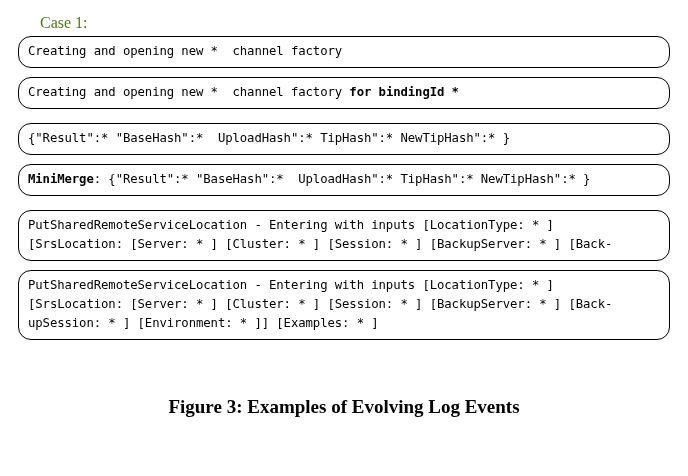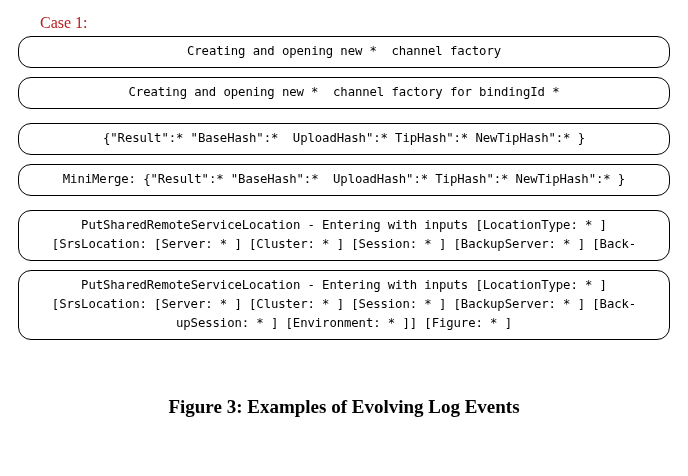--- a/index.html
+++ b/index.html
@@ -18,42 +18,41 @@
   .figure {
     position: absolute;
     left: 0; top: 0;
     width: 688px;
     height: 476px;
   }
   .case-label {
     font-family: "Liberation Serif", serif;
     font-size: 16px;
     line-height: 18px;
-    color: #b91c1c;
+    color: #4d7c0f;
     margin: 0 0 4px 40px;
   }
   .box {
     box-sizing: border-box;
     margin: 0 18px 0 18px;
     border: 1.6px solid #000000;
     border-radius: 13px;
     padding: 5px 9px 6px 9px;
     background: #ffffff;
-    text-align: center;
   }
   .box-line {
     font-family: "DejaVu Sans Mono", monospace;
     font-size: 12.3px;
     line-height: 19px;
     white-space: pre-wrap;
     color: #000000;
     letter-spacing: -0.1px;
   }
   .box-line b {
-    font-weight: normal;
+    font-weight: bold;
   }
   .gap-sm { height: 9px; }
   .gap-md { height: 14px; }
   .gap-lg { height: 18px; }
   .caption {
     text-align: center;
     font-family: "Liberation Serif", serif;
     font-weight: bold;
     font-size: 19px;
     line-height: 22px;
@@ -86,18 +85,18 @@
       </div>
       <div class="gap-md"></div>
       <div class="box">
         <div class="box-line"><span>PutSharedRemoteServiceLocation - Entering with inputs [LocationType: * ]</span></div>
         <div class="box-line"><span>[SrsLocation: [Server: * ] [Cluster: * ] [Session: * ] [BackupServer: * ] [Back-</span></div>
       </div>
       <div class="gap-sm"></div>
       <div class="box">
         <div class="box-line"><span>PutSharedRemoteServiceLocation - Entering with inputs [LocationType: * ]</span></div>
         <div class="box-line"><span>[SrsLocation: [Server: * ] [Cluster: * ] [Session: * ] [BackupServer: * ] [Back-</span></div>
-        <div class="box-line"><span>upSession: * ] [Environment: * ]] [Figure: * ]</span></div>
+        <div class="box-line"><span>upSession: * ] [Environment: * ]] [Examples: * ]</span></div>
       </div>
       <div class="gap-lg"></div>
     </div>
   <div class="caption">Figure 3: Examples of Evolving Log Events</div>
 </div>
 
 </body></html>

